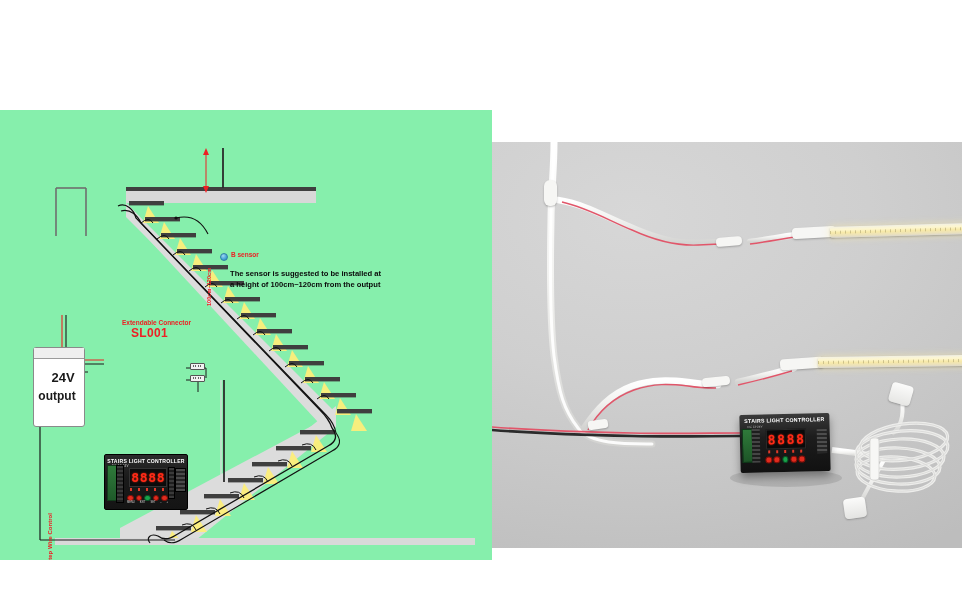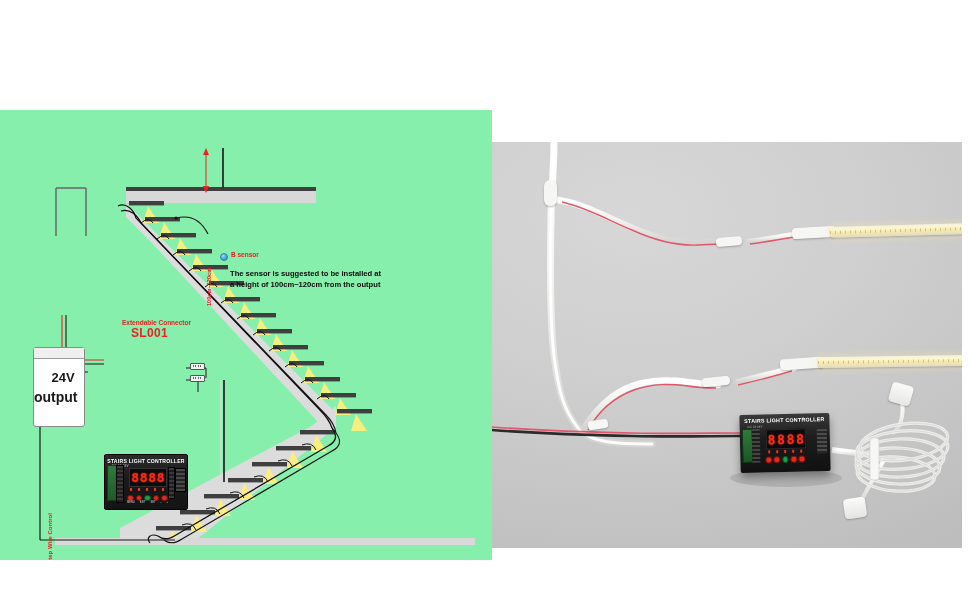--- a/index.html
+++ b/index.html
@@ -95,22 +95,22 @@
   .psu-top{
     position:absolute;left:0;top:0;right:0;height:10px;background:#efefef;
     border-bottom:1px solid #9b9b9b;
   }
   .psu-v{
     position:absolute;left:8px;right:0;top:22px;text-align:center;
     font-size:13px;font-weight:bold;color:#1a1a1a;
     font-family:"Liberation Sans", sans-serif;
   }
   .psu-o{
-    position:absolute;left:0;right:4px;top:41px;text-align:left;
-    font-size:14px;font-weight:bold;color:#1a1a1a;
+    position:absolute;left:0;right:4px;top:41px;text-align:center;
+    font-size:12px;font-weight:bold;color:#1a1a1a;
     font-family:"Liberation Sans", sans-serif;
   }
 
   
   .ctrl{
     position:absolute;left:104px;top:344px;width:82px;height:54px;
     background:linear-gradient(180deg,#2b2b2b 0%,#1a1a1a 45%,#141414 100%);
     border-radius:2px;border:1px solid #000;
   }
   .ctrl-title{

